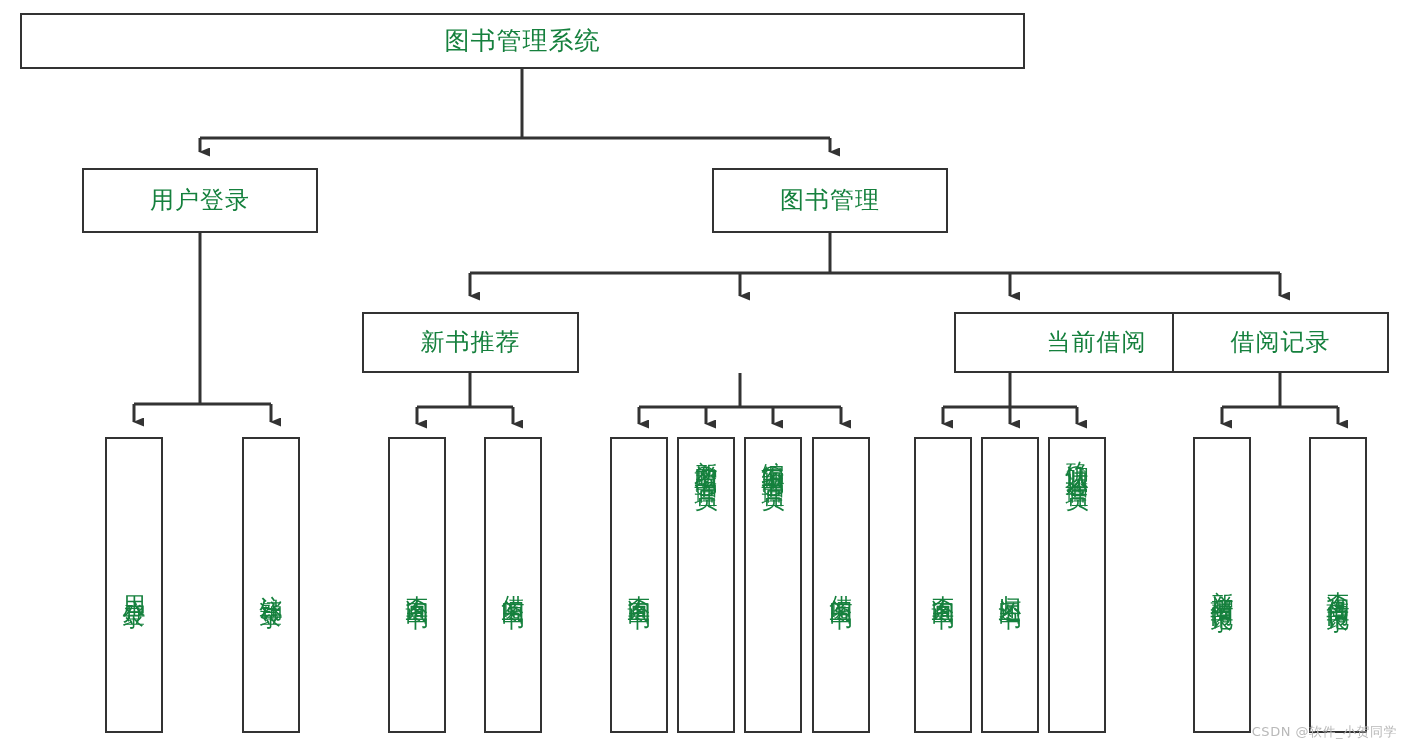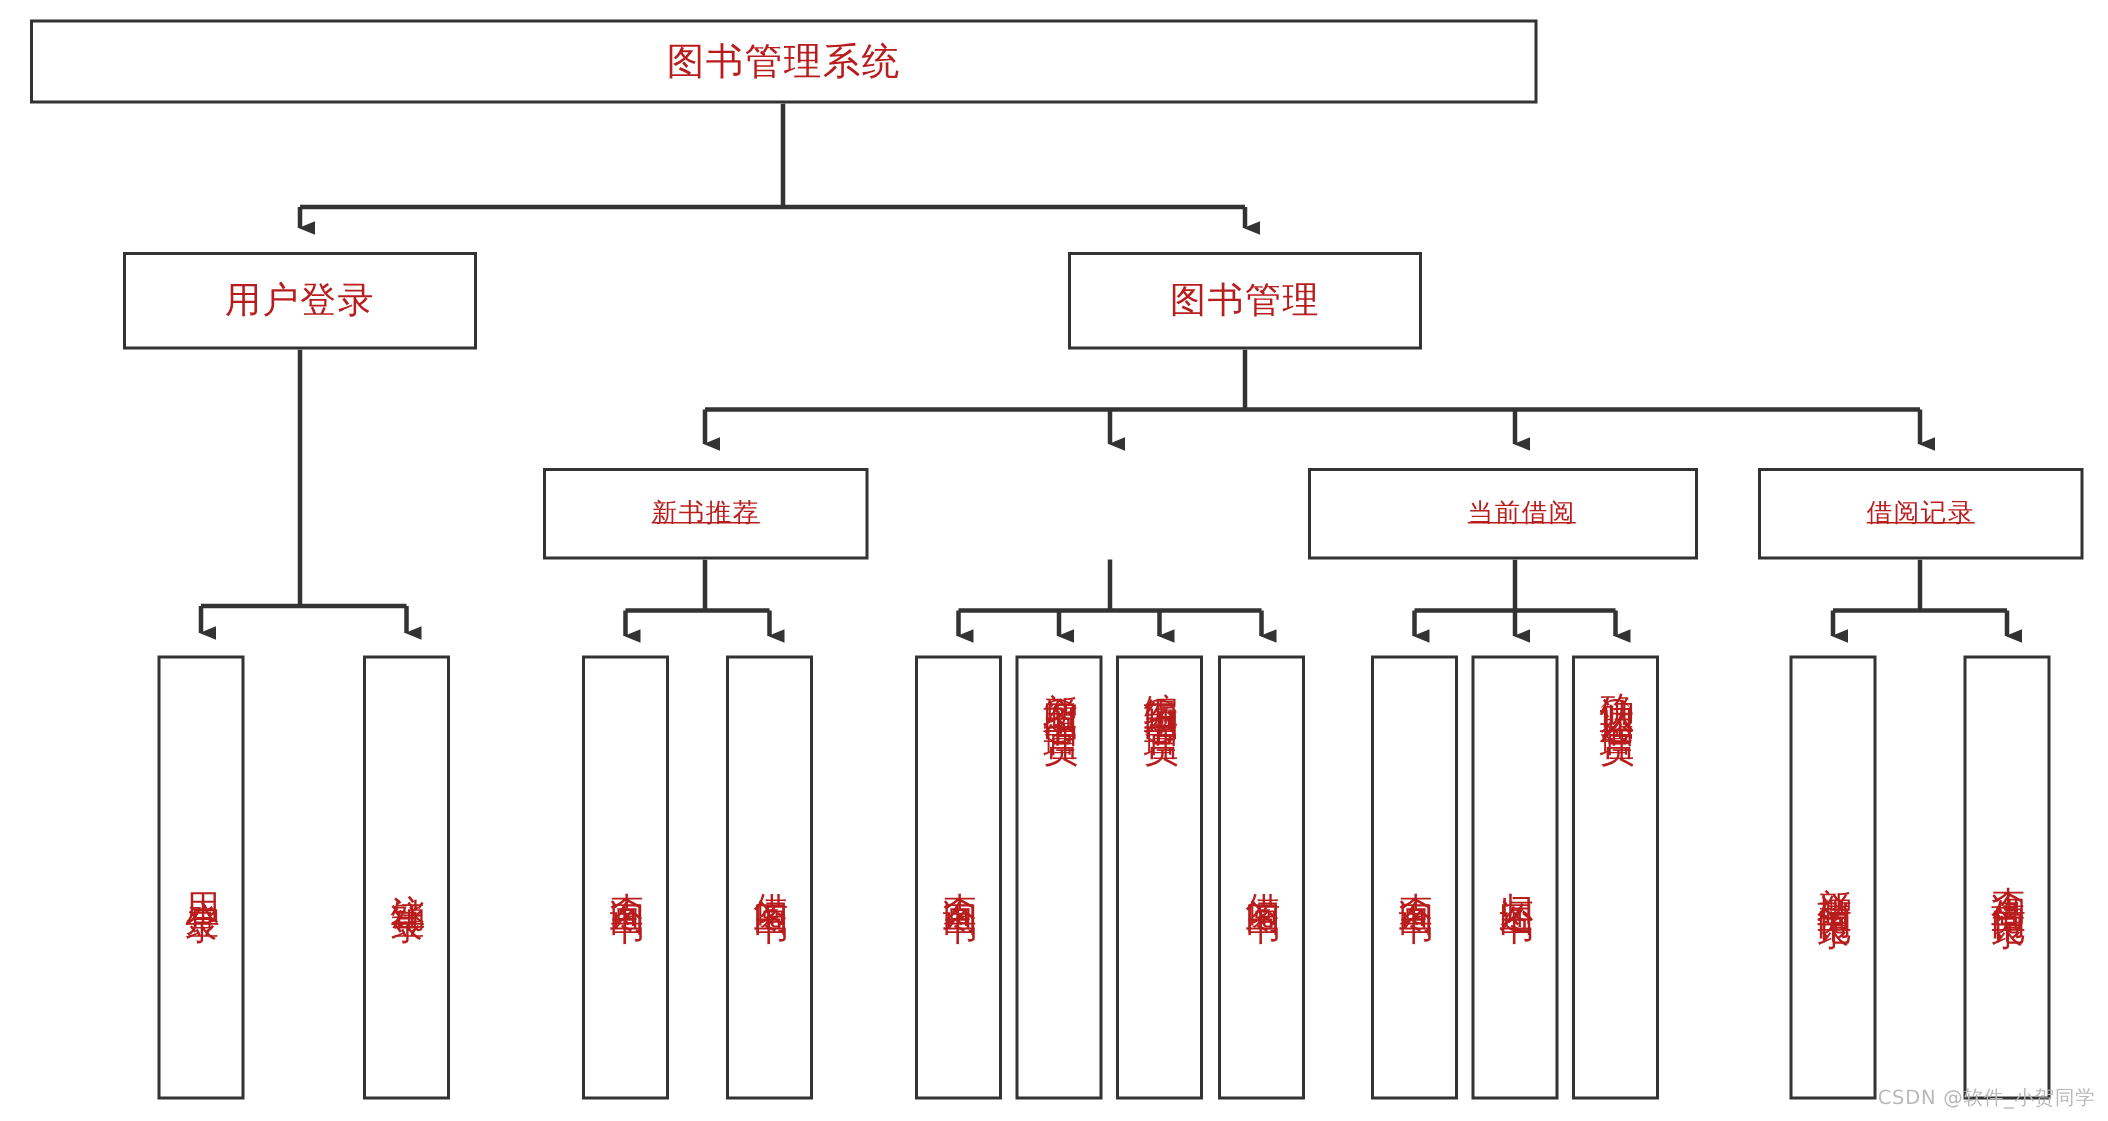--- a/index.html
+++ b/index.html
@@ -27,21 +27,21 @@
     pointer-events: none;
   }
   .node {
     position: absolute;
     box-sizing: border-box;
     background: #ffffff;
     border: 2px solid #333333;
     display: flex;
     align-items: center;
     justify-content: center;
-    color: #b91c1c;
+    color: #15803d;
     z-index: 2;
   }
   .node .label {
     display: block;
     text-align: center;
     line-height: 1.12;
     white-space: nowrap;
   }
   
   .node-root {
@@ -60,23 +60,22 @@
   }
   .node-l2 .label {
     font-size: 24px;
     letter-spacing: 1px;
   }
   
   .node-l3 {
     height: 61px;
   }
   .node-l3 .label {
-    font-size: 17px;
+    font-size: 24px;
     letter-spacing: 1px;
-    text-decoration: underline;
   }
   
   .node-leaf {
     top: 437px;
     height: 296px;
     width: 58px;
     align-items: flex-start;
     justify-content: center;
     padding-top: 4px;
   }
@@ -165,21 +164,21 @@
   <div class="node node-l2" style="left:82px; top:168px; width:236px;">
     <span class="label">用户登录</span>
   </div>
   <div class="node node-l2" style="left:712px; top:168px; width:236px;">
     <span class="label">图书管理</span>
   </div>
 
   <div class="node node-l3" style="left:362px; top:312px; width:217px;">
     <span class="label">新书推荐</span>
   </div>
-  <div class="node node-l3" style="left:872px; top:312px; width:260px;padding-left:25px;">
+  <div class="node node-l3" style="left:954px; top:312px; width:260px;padding-left:25px;">
     <span class="label">当前借阅</span>
   </div>
   <div class="node node-l3" style="left:1172px; top:312px; width:217px;">
     <span class="label">借阅记录</span>
   </div>
 
   <div class="node node-leaf centered" style="left:105px;">
     <span class="label">用户登录</span>
   </div>
   <div class="node node-leaf centered" style="left:242px;">

